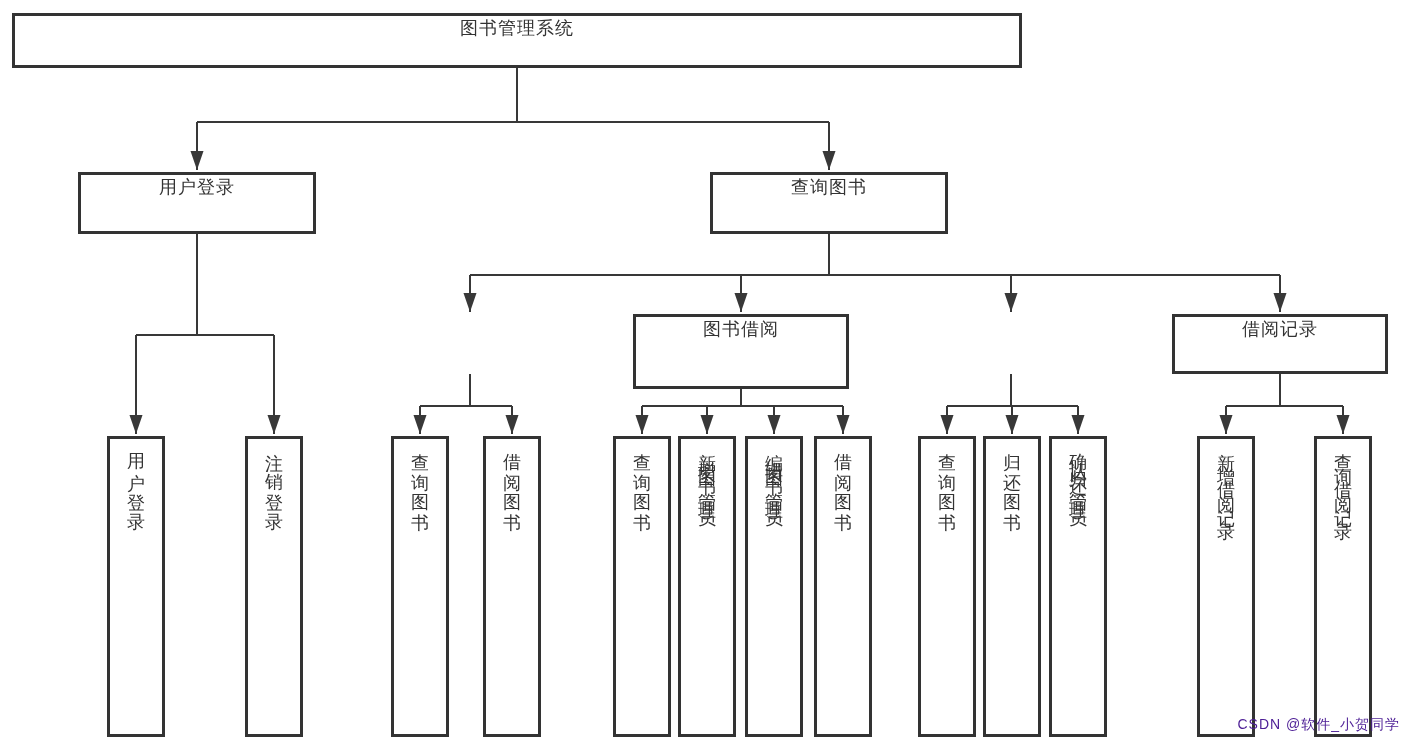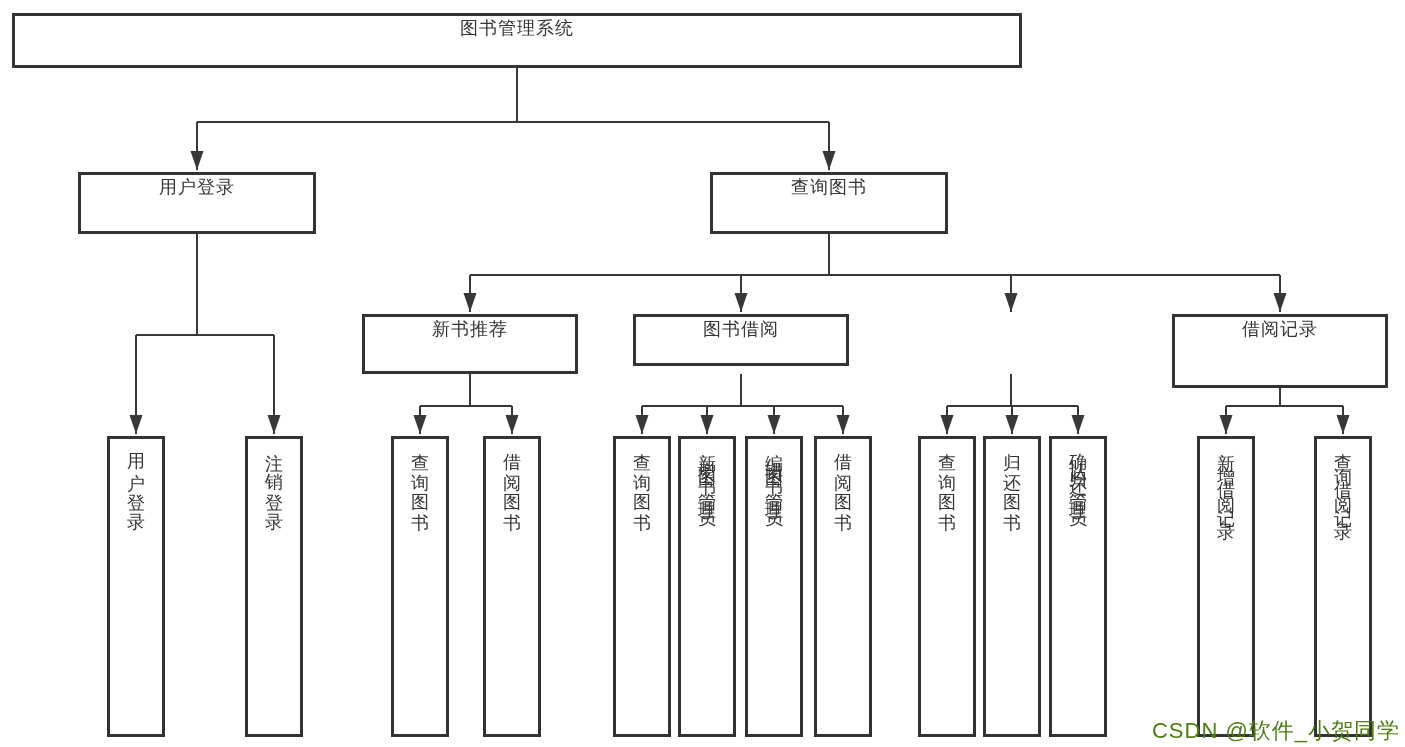--- a/index.html
+++ b/index.html
@@ -39,22 +39,22 @@
     font-size: 18px;
     line-height: 1;
     letter-spacing: 20px;
     white-space: nowrap;
   }
   .vtext.long { letter-spacing: 8px; }
   .watermark {
     position: absolute;
     top: 716px;
     right: 5px;
-    font-size: 22px;
-    color: #4d7c0f;
+    font-size: 14px;
+    color: #4c1d95;
     letter-spacing: 1px;
     white-space: nowrap;
     text-align: center;
   }
 </style>
 </head>
 <body>
 
 <div class="stage">
 
@@ -100,27 +100,24 @@
     <span>图书管理系统</span>
   </div>
 
   <div class="node hnode" style="left:78px;top:172px;width:238px;height:62px">
     <span>用户登录</span>
   </div>
   <div class="node hnode" style="left:710px;top:172px;width:238px;height:62px">
     <span>查询图书</span>
   </div>
 
-  <div class="node hnode" style="left:362px;top:314px;width:216px;height:60px">
-    <span>新书推荐</span>
-  </div>
-  <div class="node hnode" style="left:633px;top:314px;width:216px;height:52px">
+  <div class="node hnode" style="left:633px;top:314px;width:216px;height:75px">
     <span>图书借阅</span>
   </div>
-  <div class="node hnode" style="left:1172px;top:314px;width:216px;height:74px">
+  <div class="node hnode" style="left:1172px;top:314px;width:216px;height:60px">
     <span>借阅记录</span>
   </div>
 
   <div class="node leaf" style="left:107px;top:436px;width:58px;height:301px">
     <span class="vtext">用户登录</span>
   </div>
   <div class="node leaf" style="left:245px;top:436px;width:58px;height:301px">
     <span class="vtext">注销登录</span>
   </div>
 

